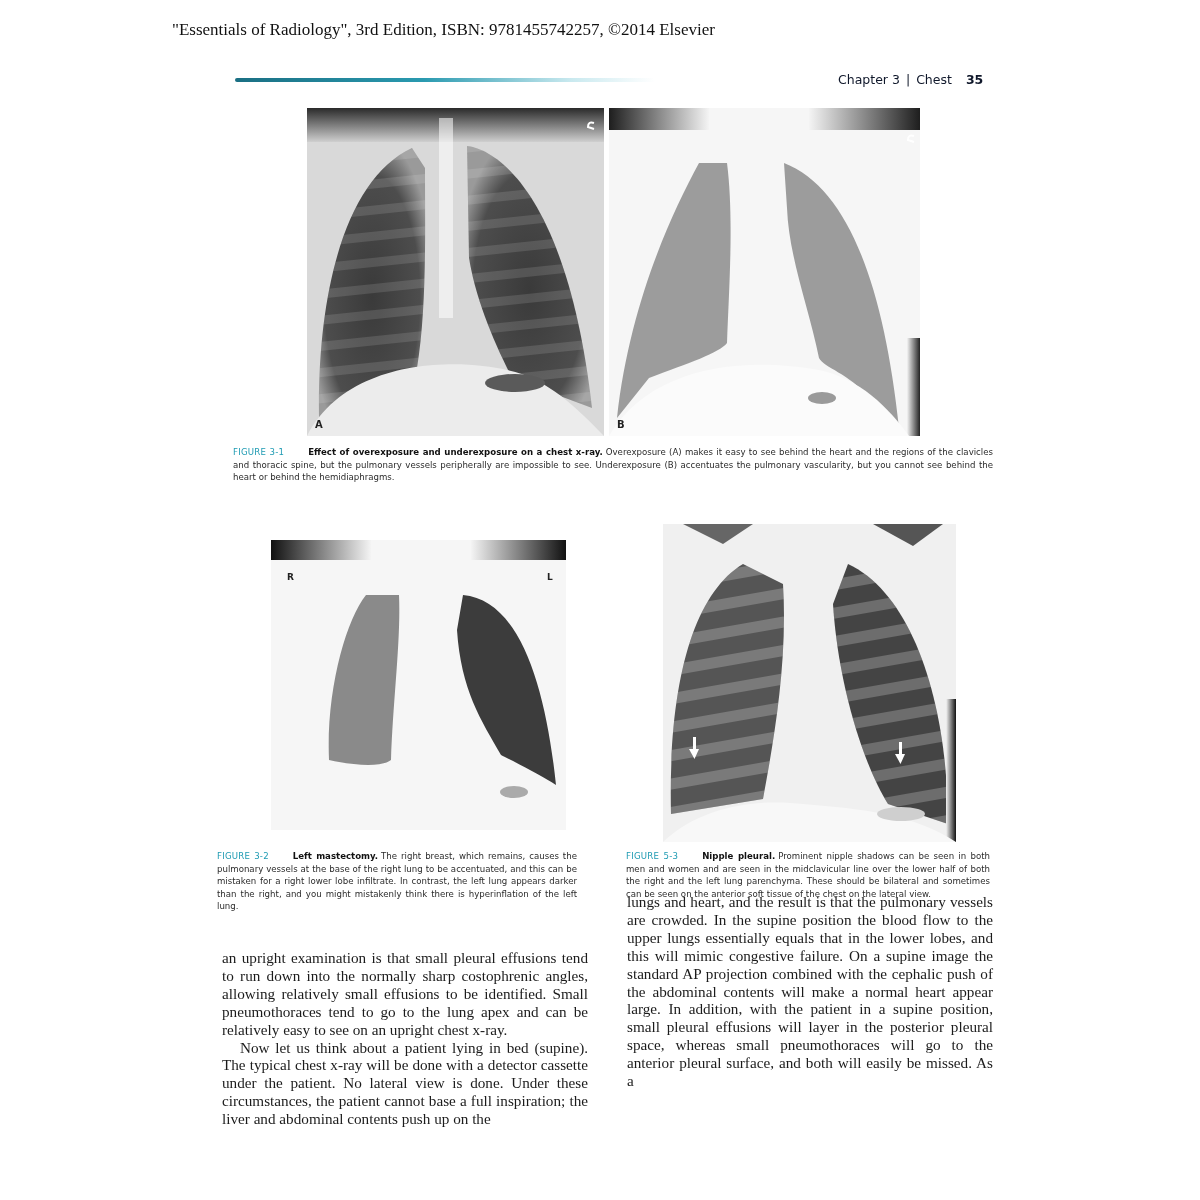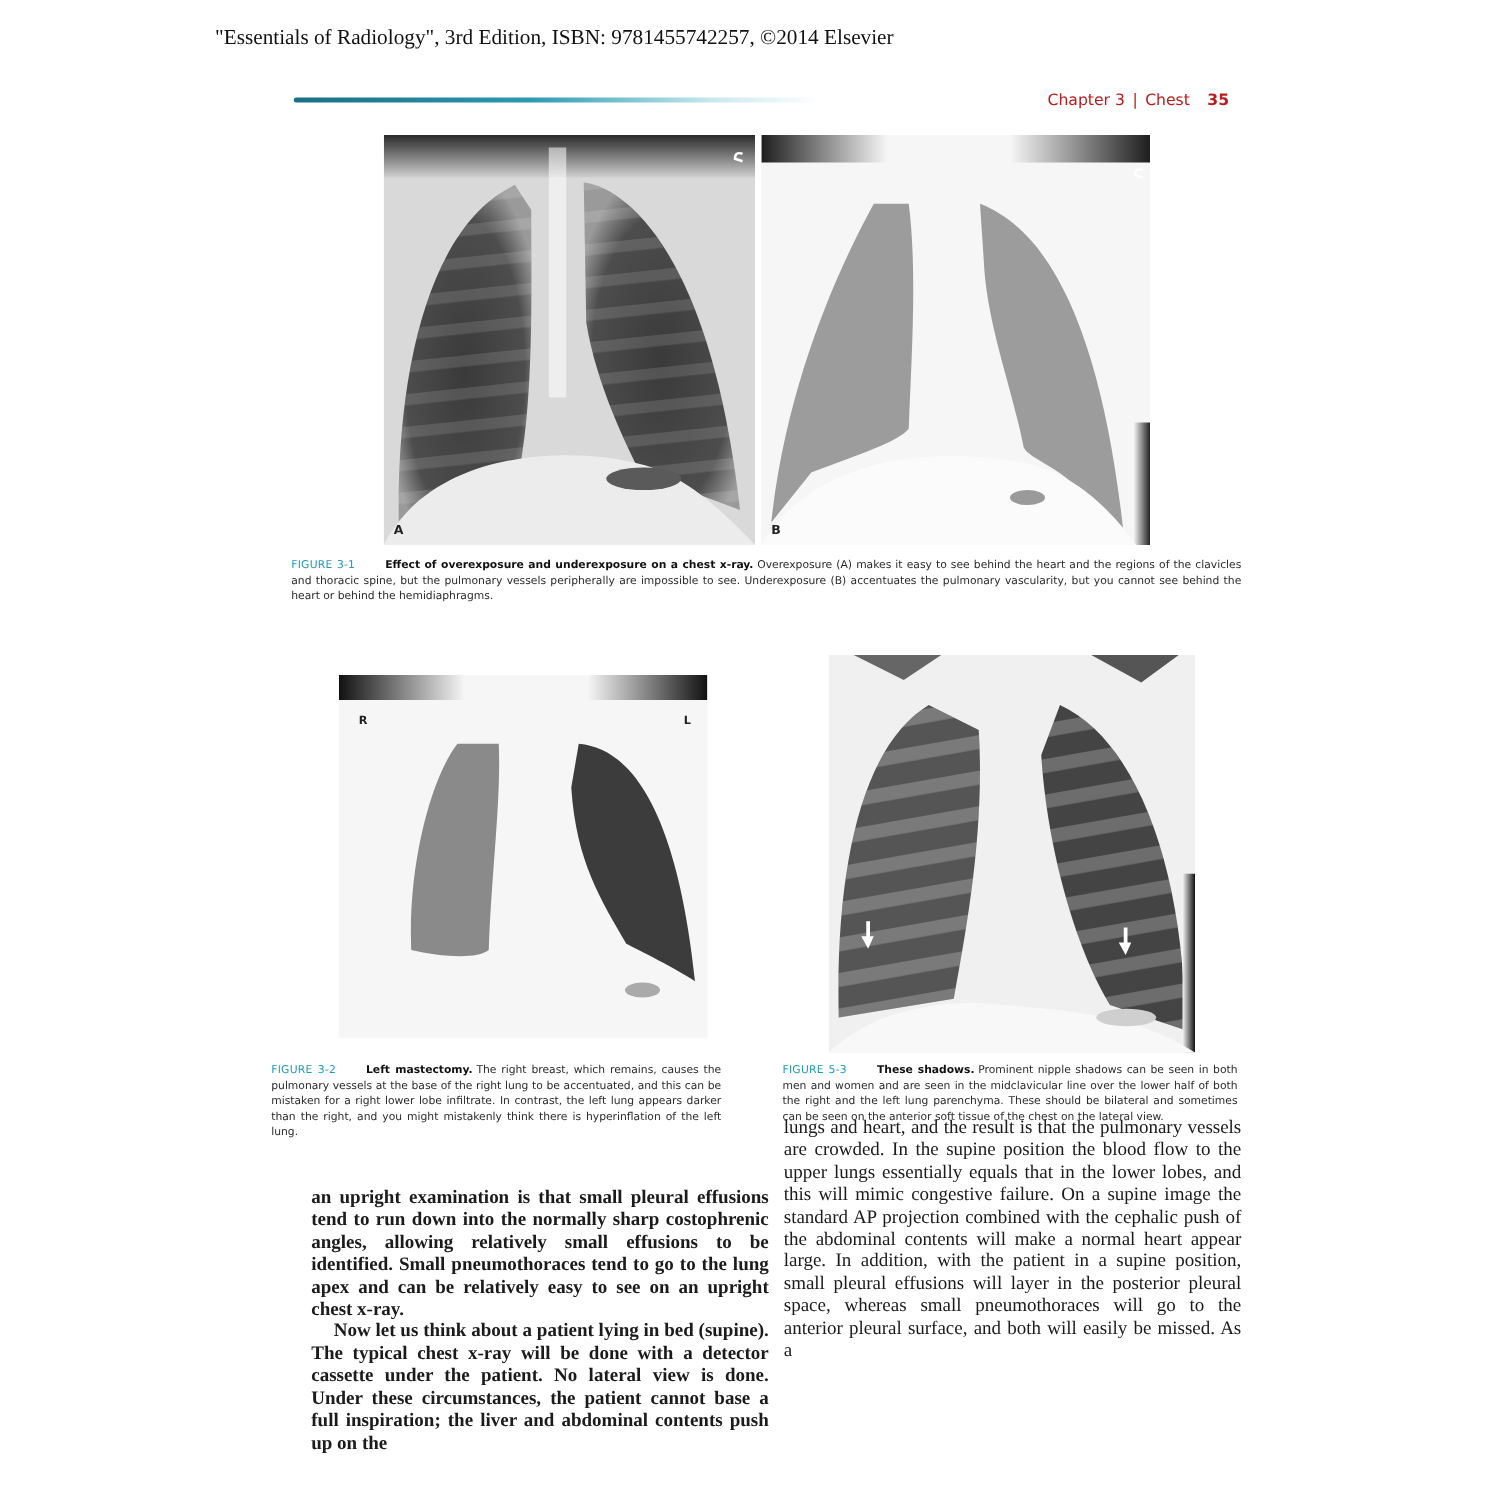--- a/index.html
+++ b/index.html
@@ -11,21 +11,21 @@
   .source-line {
     left: 172px; top: 20px; font-family: "Liberation Serif", serif; font-size: 17px; color: #111;
     white-space: nowrap;
   }
   .header-rule {
     left: 235px; top: 78px; width: 420px; height: 4px;
     background: linear-gradient(to right, #1a6f83 0%, #2a9ab0 45%, rgba(120,200,215,0.4) 80%, rgba(255,255,255,0) 100%);
     border-radius: 2px;
   }
   .running-head {
-    top: 72px; left: 838px; font-size: 12.5px; color: #b91c1c; white-space: nowrap;
+    top: 72px; left: 838px; font-size: 12.5px; color: #0f172a; white-space: nowrap;
     font-family: "DejaVu Sans", sans-serif;
   }
   .running-head .sep { margin: 0 6px; }
   .running-head .page { font-weight: bold; margin-left: 14px; }
 
   .xray { position: absolute; overflow: hidden; background: #f4f4f4; }
   .xray svg { display: block; width: 100%; height: 100%; }
   .panel-label {
     position: absolute; font-size: 10px; font-weight: bold; color: #222; font-family: "DejaVu Sans", sans-serif;
   }
@@ -170,22 +170,22 @@
         <path d="M232 230 L 242 230 L 237.5 240 Z"></path>
     </g>
   </svg>
 </div>
 
 <div class="caption" style="left:217px; top:850px; width:360px;">
   <span class="fig-no">FIGURE 3-2</span><span class="fig-title">Left mastectomy.</span><span>The right breast, which remains, causes the pulmonary vessels at the base of the right lung to be accentuated, and this can be mistaken for a right lower lobe infiltrate. In contrast, the left lung appears darker than the right, and you might mistakenly think there is hyperinflation of the left lung.</span>
 </div>
 
 <div class="caption" style="left:626px; top:850px; width:364px;">
-  <span class="fig-no">FIGURE 5-3</span><span class="fig-title">These shadows.</span><span>Prominent nipple shadows can be seen in both men and women and are seen in the midclavicular line over the lower half of both the right and the left lung parenchyma. These should be bilateral and sometimes can be seen on the anterior soft tissue of the chest on the lateral view.</span>
+  <span class="fig-no">FIGURE 5-3</span><span class="fig-title">Nipple pleural.</span><span>Prominent nipple shadows can be seen in both men and women and are seen in the midclavicular line over the lower half of both the right and the left lung parenchyma. These should be bilateral and sometimes can be seen on the anterior soft tissue of the chest on the lateral view.</span>
 </div>
 
-<div class="body-col" style="left:249px; top:949px; width:366px;font-weight:bold;">
+<div class="body-col" style="left:222px; top:949px; width:366px;">
   <p>an upright examination is that small pleural effusions tend to run down into the normally sharp costophrenic angles, allowing relatively small effusions to be identified. Small pneumothoraces tend to go to the lung apex and can be relatively easy to see on an upright chest x-ray.</p>
   <p class="indent">Now let us think about a patient lying in bed (supine). The typical chest x-ray will be done with a detector cassette under the patient. No lateral view is done. Under these circumstances, the patient cannot base a full inspiration; the liver and abdominal contents push up on the</p>
 </div>
 <div class="body-col" style="left:627px; top:893px; width:366px;">
   <p>lungs and heart, and the result is that the pulmonary vessels are crowded. In the supine position the blood flow to the upper lungs essentially equals that in the lower lobes, and this will mimic congestive failure. On a supine image the standard AP projection combined with the cephalic push of the abdominal contents will make a normal heart appear large. In addition, with the patient in a supine position, small pleural effusions will layer in the posterior pleural space, whereas small pneumothoraces will go to the anterior pleural surface, and both will easily be missed. As a</p>
 </div>
 
 </body></html>

